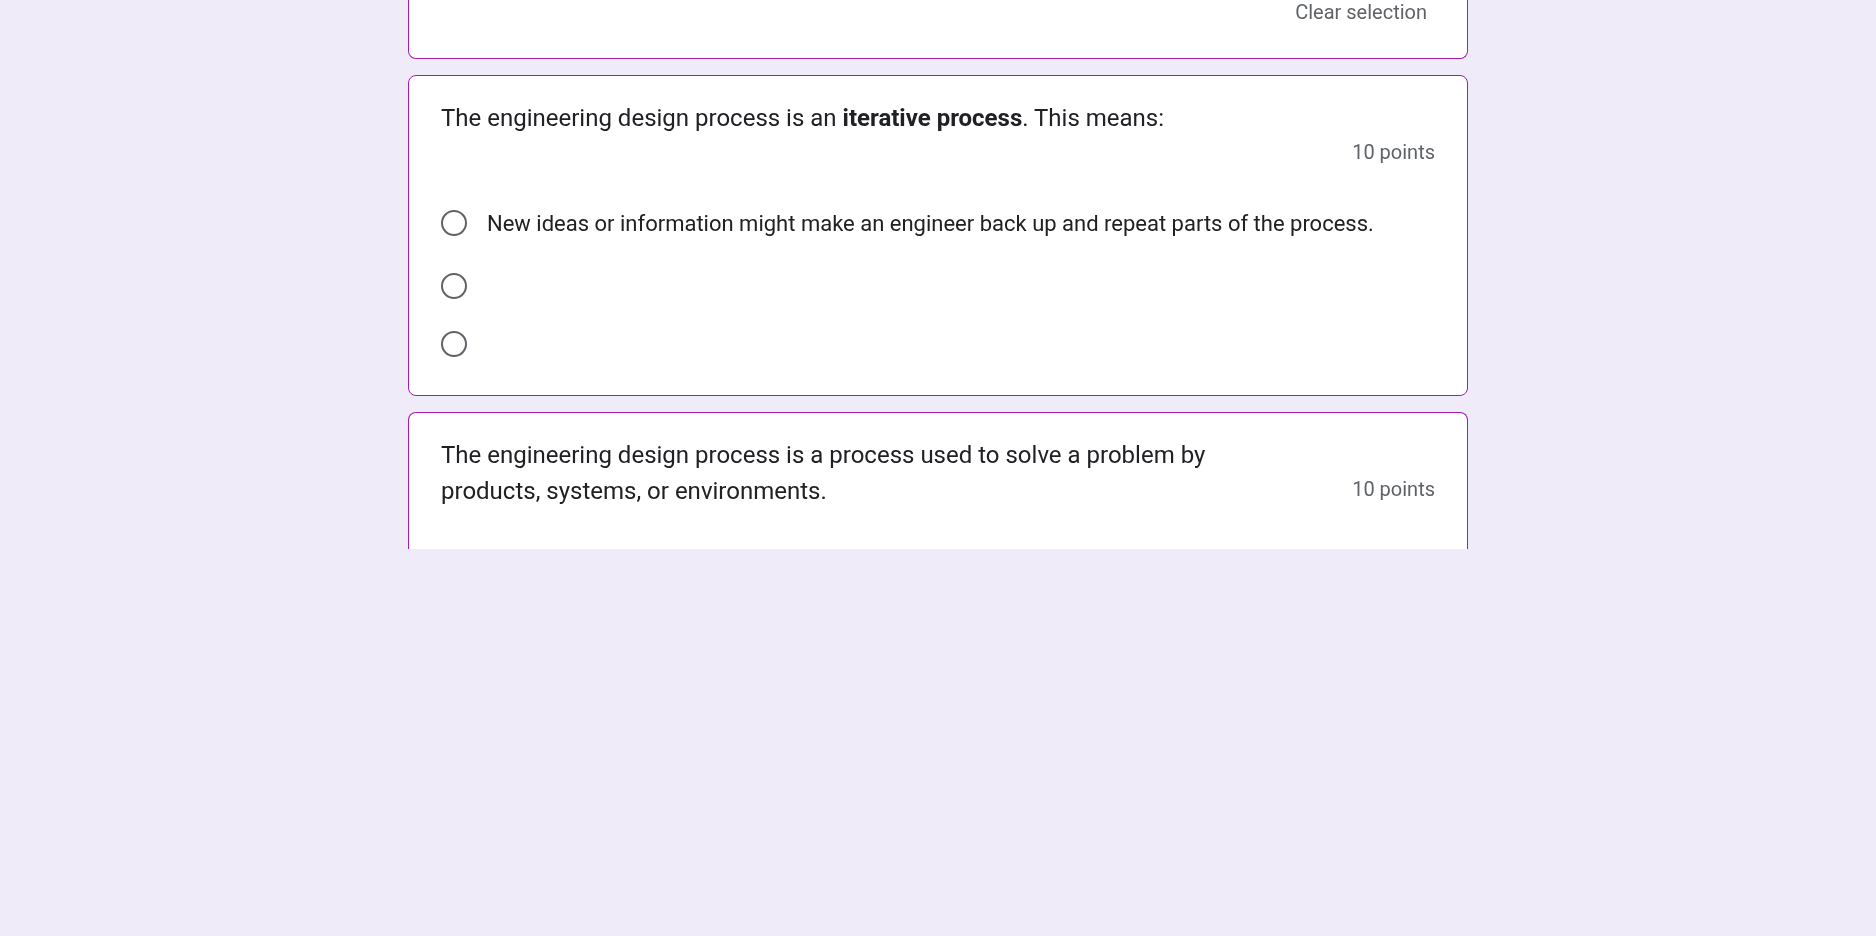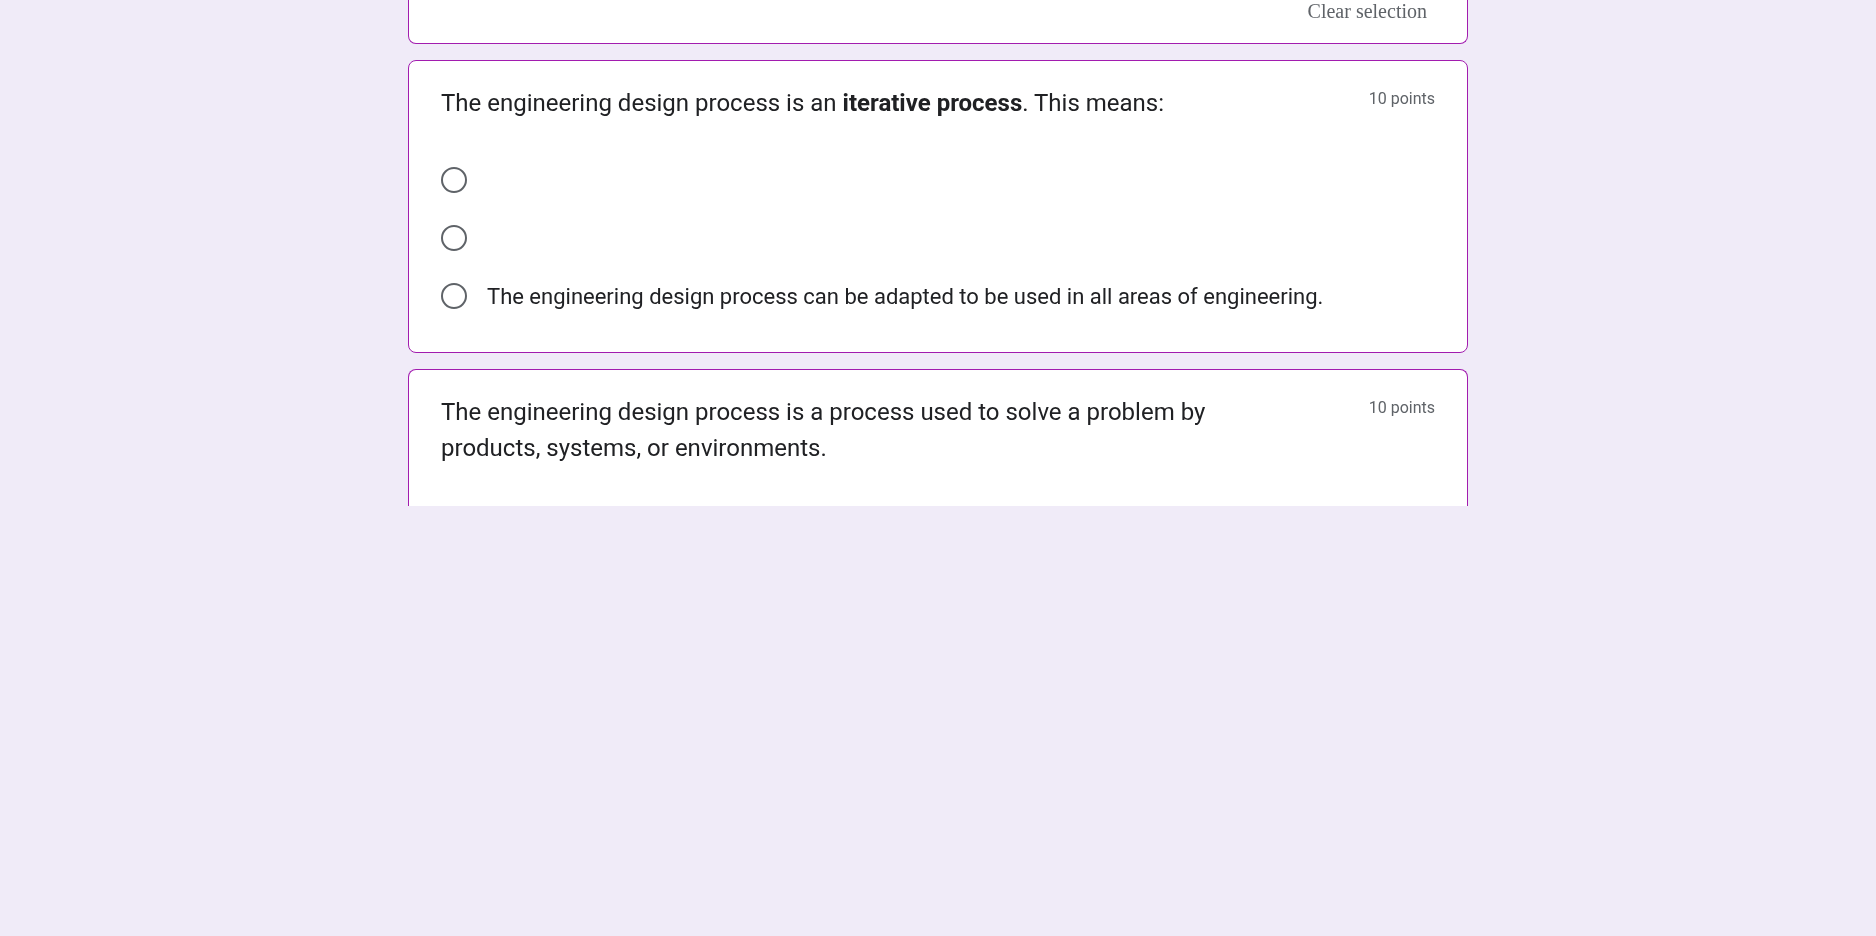--- a/index.html
+++ b/index.html
@@ -25,22 +25,21 @@
       border: 1px solid #a21caf;
       border-radius: 8px;
       margin-bottom: 16px;
       padding: 24px 32px;
     }
     .card-partial-top {
       border-top-left-radius: 0;
       border-top-right-radius: 0;
       border-top: none;
       padding-top: 0;
-      padding-bottom: 20px;
-      font-family: Liberation Serif, serif;
+      padding-bottom: 34px;
     }
     .card-partial-bottom {
       border-bottom-left-radius: 0;
       border-bottom-right-radius: 0;
       border-bottom: none;
       padding-bottom: 12px;
       margin-bottom: 0;
     }
     .clear-selection {
       text-align: right;
@@ -62,23 +61,24 @@
       color: #202124;
       line-height: 1.5;
       flex: 1;
       padding-right: 24px;
     }
     .question-text .bold {
       font-weight: 700;
     }
     .points {
       color: #5f6368;
-      font-size: 16px;
+      font-size: 20px;
       white-space: nowrap;
       padding-top: 4px;
+      margin-top: 36px;
     }
     .option-row {
       display: flex;
       align-items: flex-start;
       padding: 14px 0;
       cursor: pointer;
     }
     .radio {
       width: 26px;
       height: 26px;
@@ -106,33 +106,33 @@
   </div>
 
   <div class="card">
     <div class="question-header">
       <div class="question-text">
         <span>The engineering design process is an </span><span class="bold">iterative process</span><span>. This means:</span>
       </div>
       <div class="points">10 points</div>
     </div>
 
+    <div class="option-row">
+      <div class="radio"></div>
+      <div class="option-text">New ideas or information might make an engineer back up and repeat parts of the process.</div>
+    </div>
 
     <div class="option-row">
       <div class="radio"></div>
     </div>
 
     <div class="option-row">
       <div class="radio"></div>
     </div>
 
-    <div class="option-row">
-      <div class="radio"></div>
-      <div class="option-text">The engineering design process can be adapted to be used in all areas of engineering.</div>
-    </div>
   </div>
 
   <div class="card card-partial-bottom">
     <div class="question-header">
       <div class="question-text">
         <span>The engineering design process is a process used to solve a problem by</span><br>
         <span>products, systems, or environments.</span>
       </div>
       <div class="points">10 points</div>
     </div>

